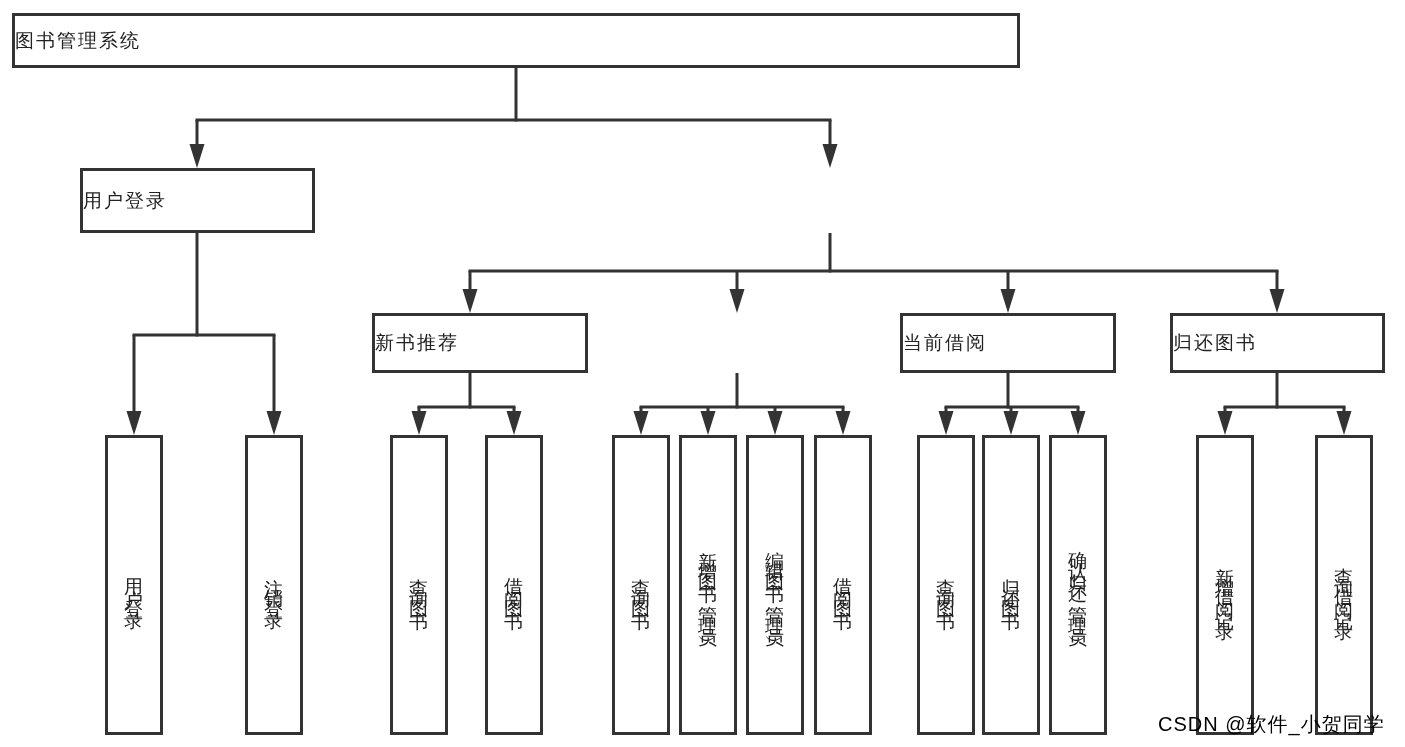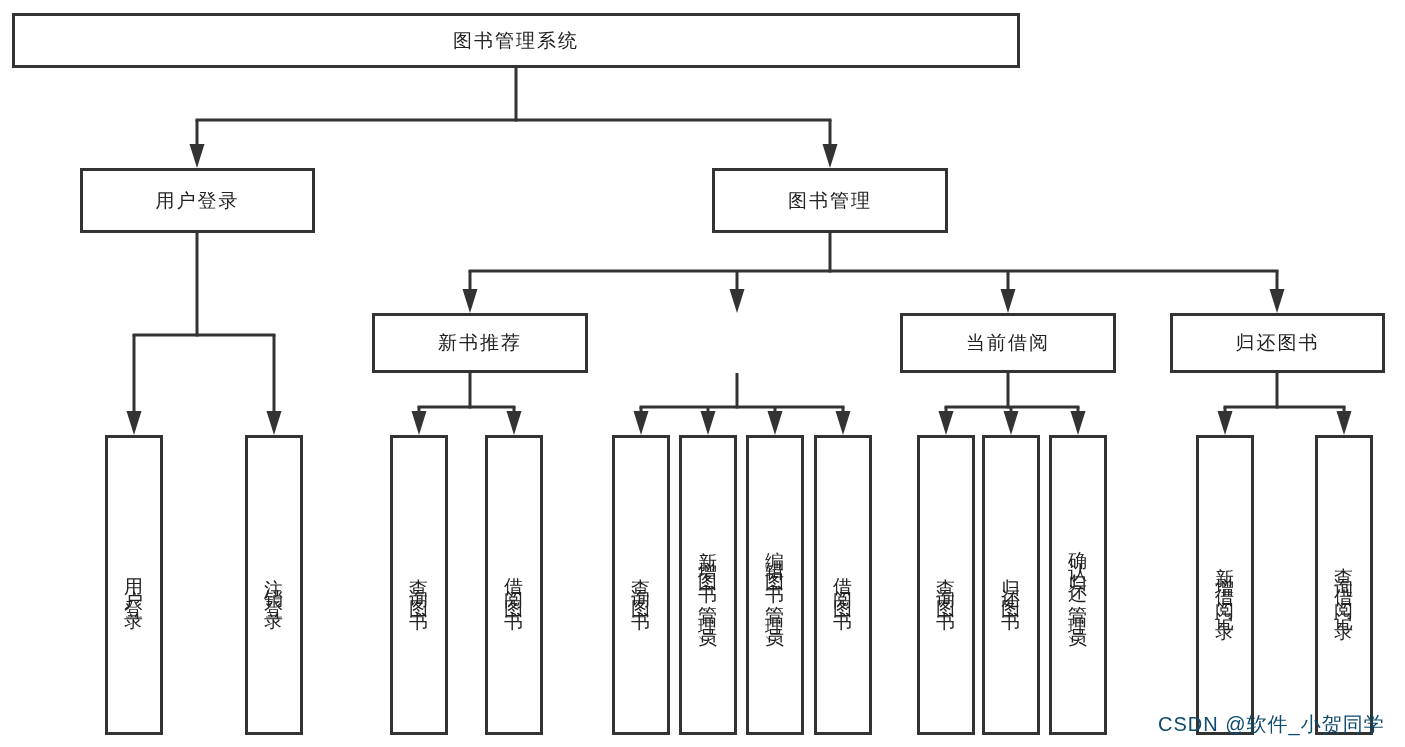--- a/index.html
+++ b/index.html
@@ -5,34 +5,34 @@
   html,body{margin:0;padding:0;background:#fff;}
   #stage{
     position:relative;width:1405px;height:747px;background:#ffffff;
     font-family:"Liberation Sans","DejaVu Sans",sans-serif;color:#222;
     overflow:hidden;
   }
   #wires{position:absolute;left:0;top:0;z-index:1;}
   .hnode{
     position:absolute;box-sizing:border-box;z-index:2;
     border:3px solid #333;background:#fff;
-    display:flex;align-items:center;justify-content:center;
+    display:flex;align-items:center;
     font-size:19px;letter-spacing:2px;white-space:nowrap;
   }
   .leaf{
     position:absolute;box-sizing:border-box;z-index:2;
     border:3px solid #333;background:#fff;
     top:435px;width:58px;height:300px;
     display:flex;align-items:center;justify-content:center;
     writing-mode:vertical-rl;text-orientation:mixed;
     font-size:19px;letter-spacing:11px;line-height:1;
   }
   .watermark{
     position:absolute;left:1158px;top:711px;z-index:5;
-    font-size:20px;color:#0c4a6e;letter-spacing:1px;white-space:nowrap;
+    font-size:20px;color:#000000;letter-spacing:1px;white-space:nowrap;
   }
 </style>
 </head>
 <body>
 
 <div id="stage">
 
   <svg id="wires" width="1405" height="747" viewBox="0 0 1405 747">
     <g stroke="#333" stroke-width="3" fill="none">
 
@@ -100,23 +100,20 @@
     </g>
   </svg>
 
   <div class="hnode" style="left:12px;top:13px;width:1008px;height:55px">
     <span>图书管理系统</span>
   </div>
 
   <div class="hnode" style="left:80px;top:168px;width:235px;height:65px">
     <span>用户登录</span>
   </div>
-  <div class="hnode" style="left:712px;top:168px;width:236px;height:65px">
-    <span>图书管理</span>
-  </div>
 
   <div class="hnode" style="left:372px;top:313px;width:216px;height:60px">
     <span>新书推荐</span>
   </div>
   <div class="hnode" style="left:900px;top:313px;width:216px;height:60px">
     <span>当前借阅</span>
   </div>
   <div class="hnode" style="left:1170px;top:313px;width:215px;height:60px">
     <span>归还图书</span>
   </div>

